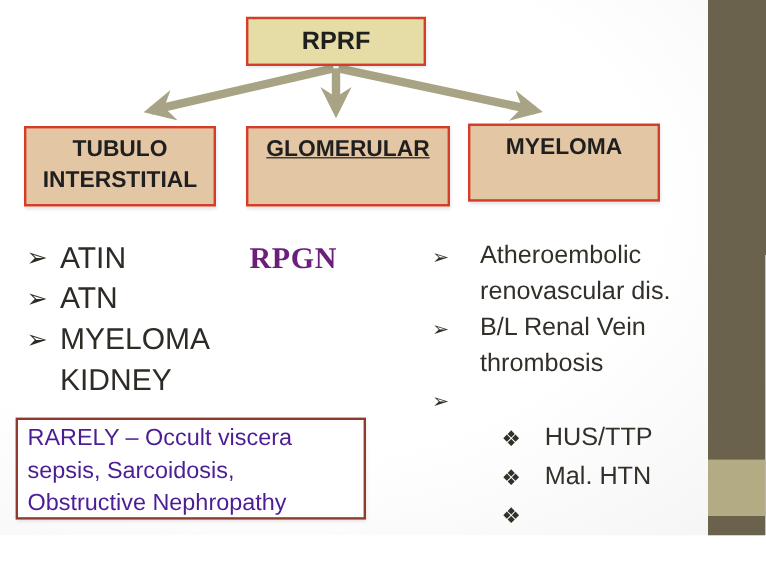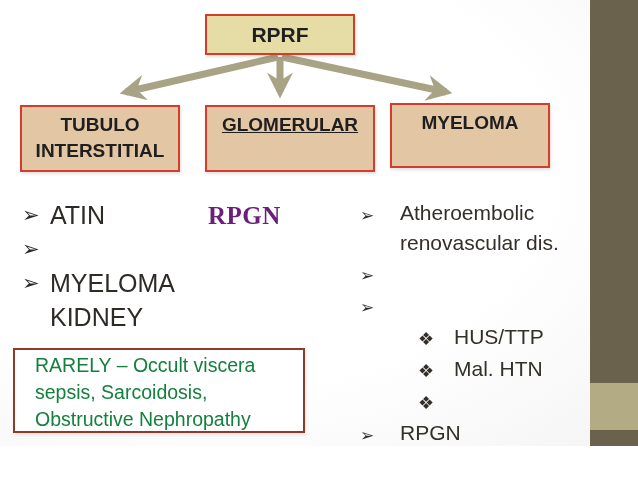--- a/index.html
+++ b/index.html
@@ -34,21 +34,21 @@
         font-weight:bold;font-size:25px;color:#6c1f7a;letter-spacing:0.5px;}
   
   .right-list{position:absolute;left:360px;top:198px;width:235px;color:#332f29;font-size:21px;line-height:30px;}
   .right-list .li .blt{width:40px;flex-shrink:0;font-family:"DejaVu Sans",sans-serif;font-size:17px;padding-top:2px;}
   .right-list .li.lvl2{margin-left:58px;white-space:nowrap;}
   .right-list .li.lvl2 .blt{width:36px;font-size:18px;}
   
   .note-box{
     position:absolute;left:13px;top:348px;width:292px;height:85px;box-sizing:border-box;
     background:#ffffff;border:2px solid #8e3a2d;box-shadow:1px 2px 3px rgba(0,0,0,0.10);
-    color:#15803d;font-size:19.5px;line-height:27px;padding:2px 20px;
+    color:#4c1d95;font-size:19.5px;line-height:27px;padding:2px 8px;
   }
 </style>
 </head>
 <body>
 
 <div class="slide">
 
   <svg class="arrows" viewBox="0 0 638 479" xmlns="http://www.w3.org/2000/svg">
     <defs>
       <marker id="ah" viewBox="0 0 10 10" refX="7.5" refY="5" markerUnits="userSpaceOnUse" markerWidth="26" markerHeight="26" orient="auto">
@@ -76,36 +76,38 @@
     <span>MYELOMA</span>
   </div>
 
   <div class="left-list">
     <div class="li">
       <span class="blt">➢</span>
       <span class="txt">ATIN</span>
     </div>
     <div class="li">
       <span class="blt">➢</span>
+      <span class="txt">ATN</span>
     </div>
     <div class="li">
       <span class="blt">➢</span>
       <span class="txt">MYELOMA KIDNEY</span>
     </div>
   </div>
 
   <div class="rpgn">RPGN</div>
 
   <div class="right-list">
     <div class="li">
       <span class="blt">➢</span>
       <span class="txt">Atheroembolic renovascular dis.</span>
     </div>
     <div class="li">
       <span class="blt">➢</span>
+      <span class="txt">B/L Renal Vein thrombosis</span>
     </div>
     <div class="li">
       <span class="blt">➢</span>
     </div>
     <div class="li lvl2">
       <span class="blt">❖</span>
       <span class="txt">HUS/TTP</span>
     </div>
     <div class="li lvl2">
       <span class="blt">❖</span>

